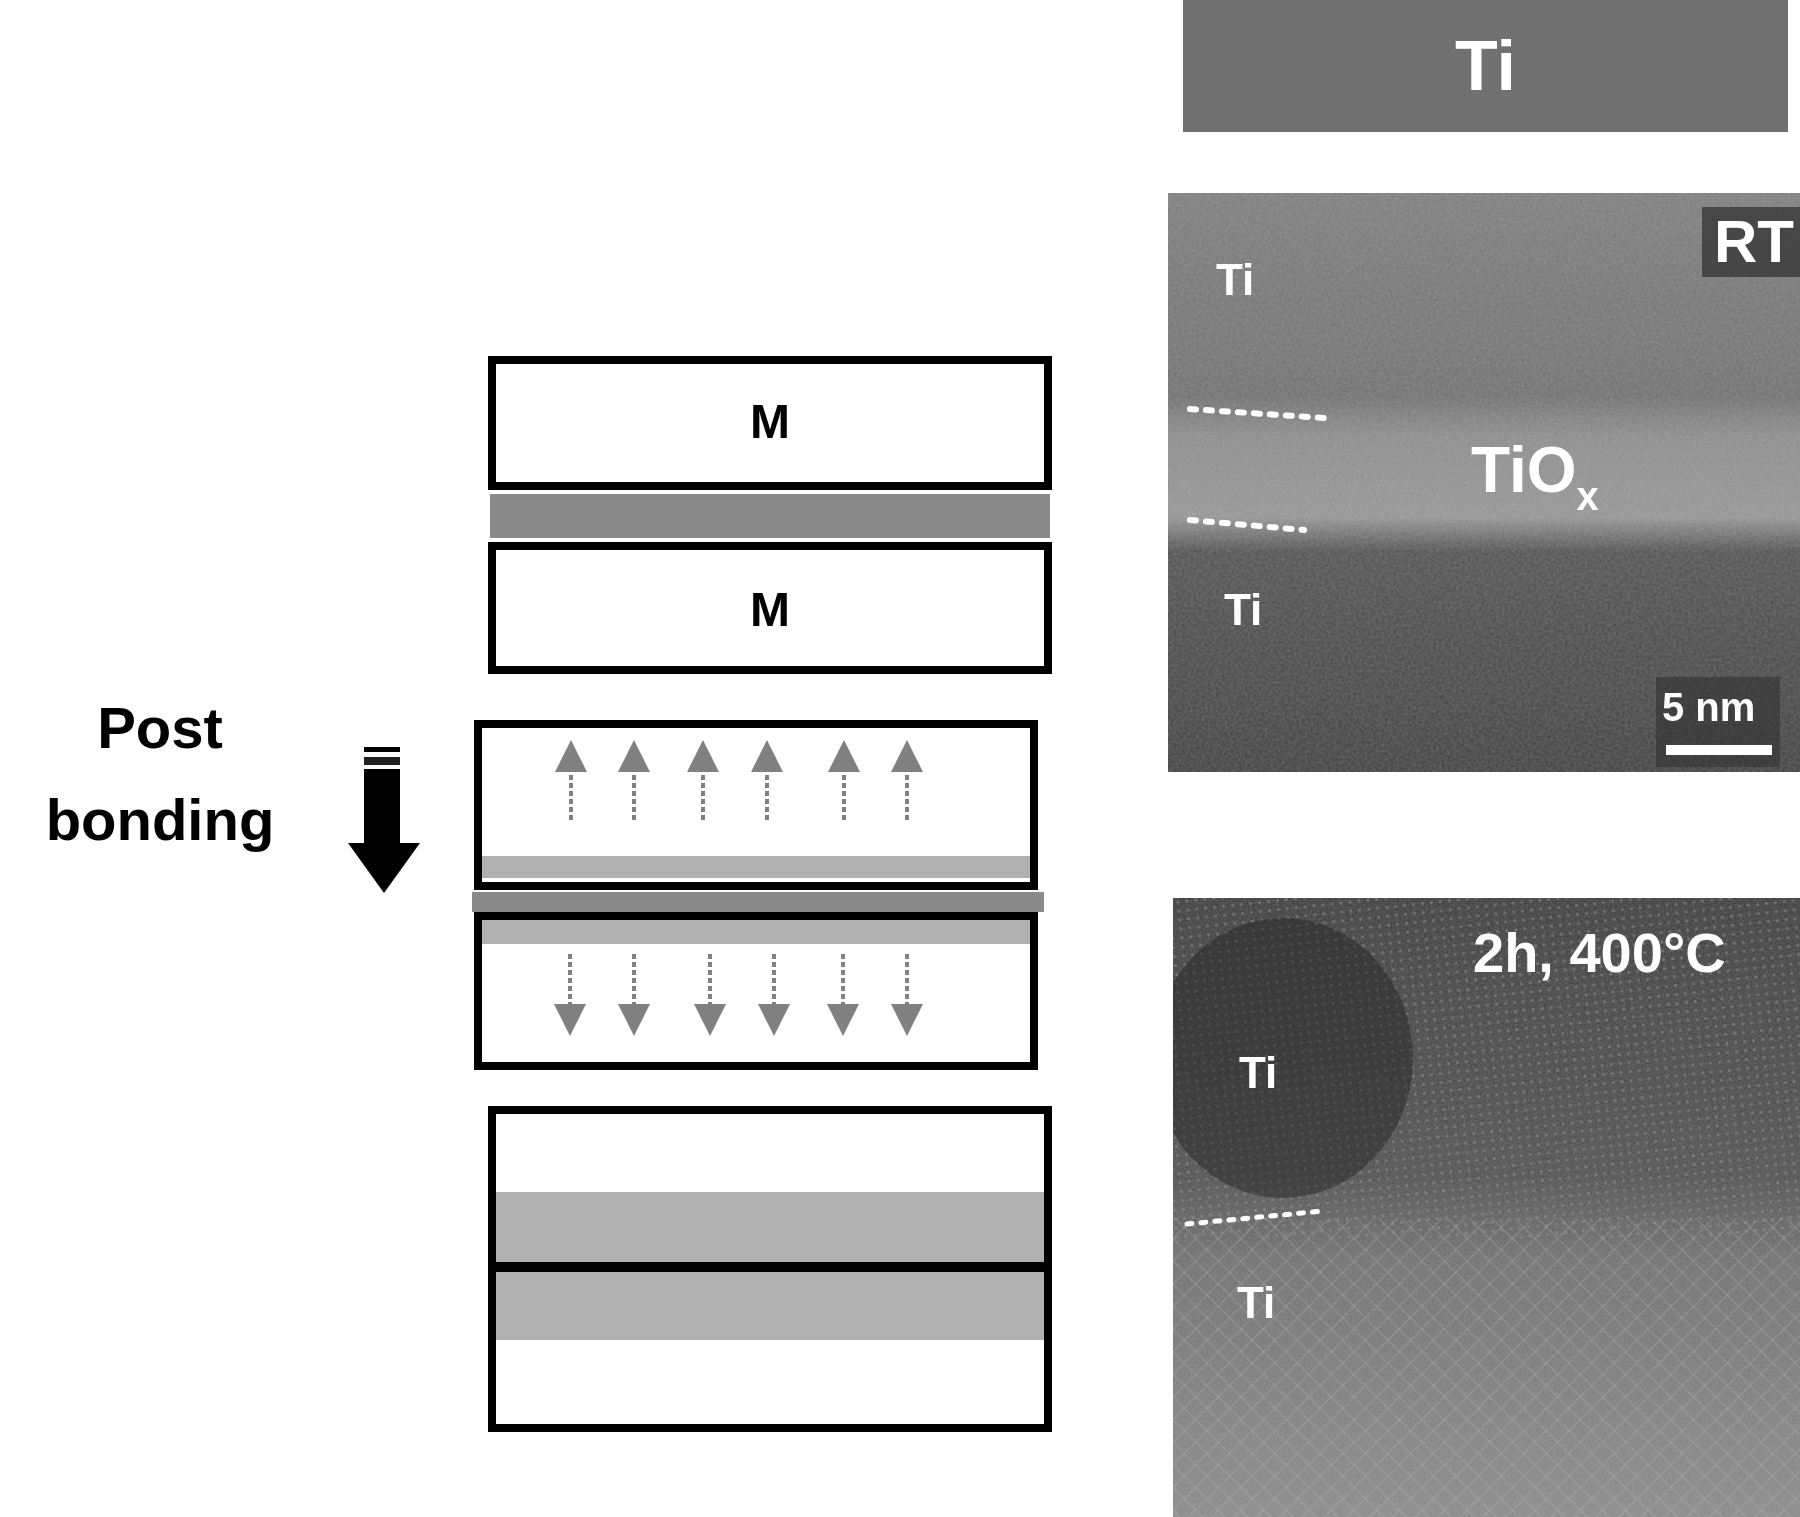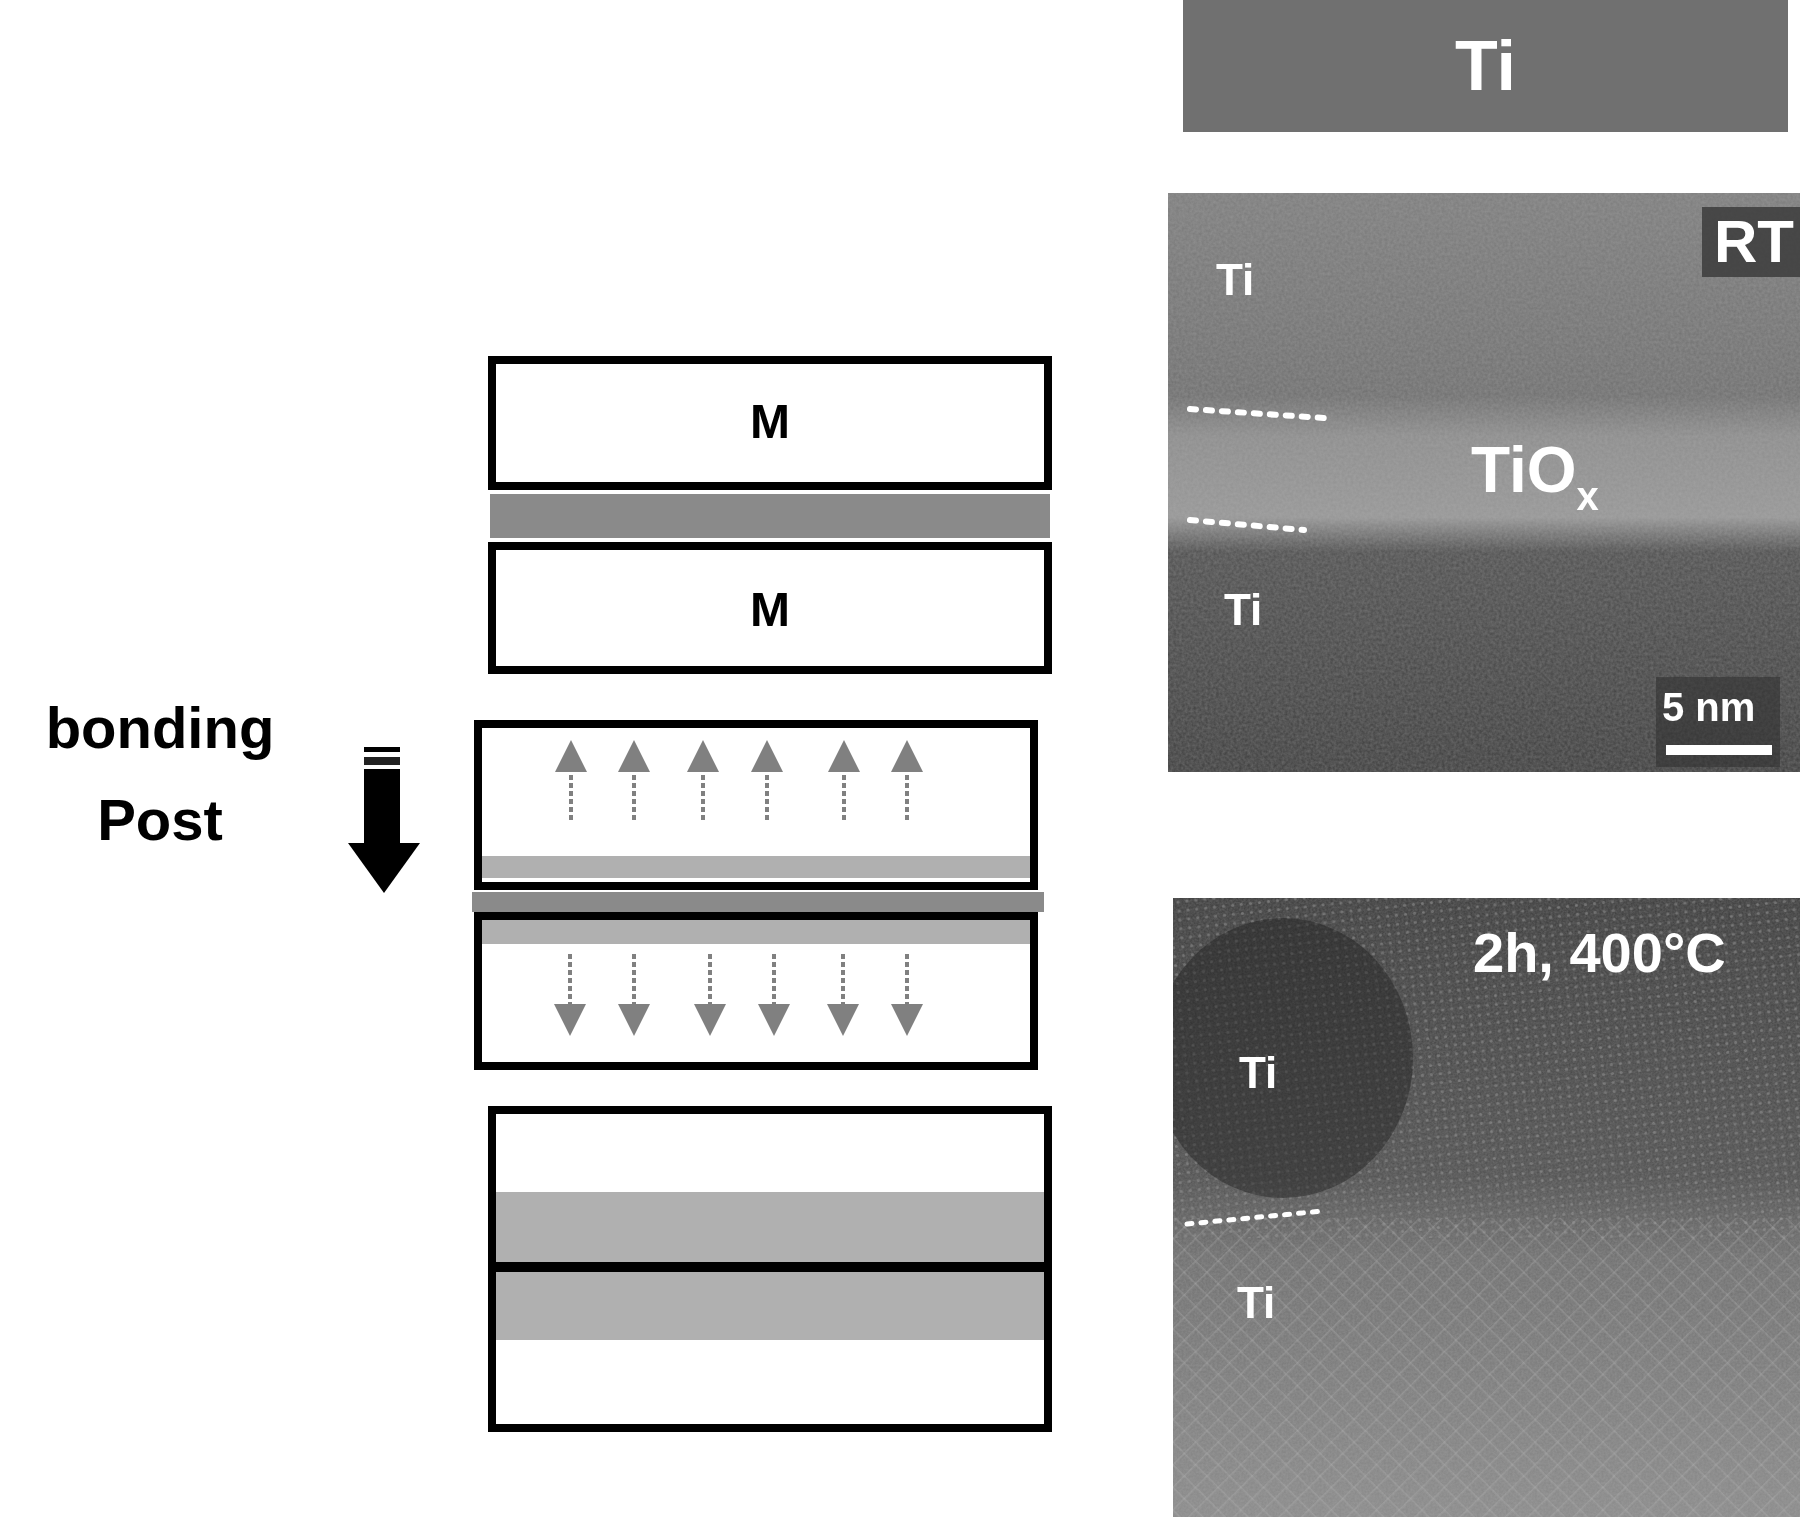--- a/index.html
+++ b/index.html
@@ -30,22 +30,22 @@
     .tem { overflow: hidden; }
     .tem svg { position: absolute; left: 0; top: 0; }
     .tem-text { position: absolute; color: #fff; font-weight: bold; }
     .tem-badge { position: absolute; background: rgba(60,60,60,0.85); color: #fff;
       font-weight: bold; text-align: right; }
   </style>
 </head>
 <body>
 
 <div class="abs process-label">
+  <span>Post</span>
   <span>bonding</span>
-  <span>Post</span>
 </div>
 
 <svg class="abs down-arrow" viewBox="0 0 76 150">
   <rect x="18" y="2" width="36" height="5" fill="#000"></rect>
   <rect x="18" y="12" width="36" height="8" fill="#222"></rect>
   <rect x="18" y="24" width="36" height="76" fill="#000"></rect>
   <polygon points="2,98 74,98 38,148" fill="#000"></polygon>
 </svg>
 
 <div class="abs" style="left:488px; top:356px; width:564px; height:318px;">

